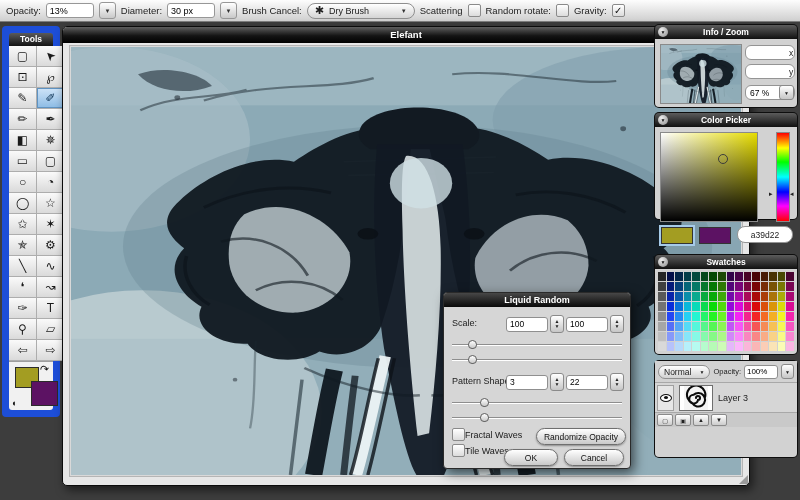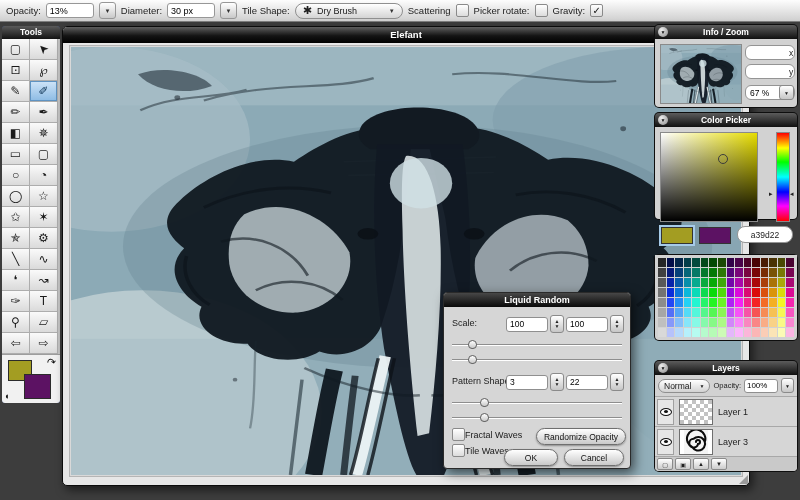--- a/index.html
+++ b/index.html
@@ -14,21 +14,21 @@
   .tb-drop{width:15px;height:15px;border:1px solid #979797;border-radius:3px;background:linear-gradient(#fff,#c9c9c9);
            font-size:6px;display:flex;align-items:center;justify-content:center;color:#333;}
   .combo{height:16px;border:1px solid #8f8f8f;border-radius:9px;background:linear-gradient(#fff,#d4d4d4);
          display:flex;align-items:center;gap:5px;padding:0 7px;width:108px;box-sizing:border-box;}
   .combo .blob{font-size:11px;color:#222;line-height:1;}
   .combo .cname{flex:1;font-size:9px;}
   .combo .carr{font-size:6px;color:#333;}
   .cb{width:11px;height:11px;border:1px solid #8a8a8a;border-radius:2px;background:linear-gradient(#fff,#dcdcdc);
       display:inline-flex;align-items:center;justify-content:center;font-size:10px;font-weight:bold;color:#111;line-height:1;}
   
-  .tools-panel{position:absolute;left:2px;top:26px;width:58px;background:#1d4ed8;border-radius:4px;padding:0;box-sizing:border-box;}
+  .tools-panel{position:absolute;left:2px;top:26px;width:58px;background:#1d4ed8;border-radius:4px;padding:7px;box-sizing:border-box;}
   .tools-title{height:13px;background:linear-gradient(#5a5a5a,#141414);color:#fff;font-size:8.5px;font-weight:bold;
                text-align:center;line-height:13px;border-radius:3px 3px 0 0;}
   .tools-grid{display:grid;grid-template-columns:28px 28px;background:#c6c6c6;}
   .tool{height:21px;display:flex;align-items:center;justify-content:center;background:linear-gradient(#fafafa,#dadada);
         border-right:1px solid #adadad;border-bottom:1px solid #adadad;font-size:12px;color:#1a1a1a;box-sizing:border-box;}
   .tool.sel{background:linear-gradient(#cfe4f8,#8cbbe4);box-shadow:inset 0 0 0 1px #5f93c2;color:#0a2f50;}
   .tg{line-height:1;}
   .tg.r-ul{display:inline-block;transform:rotate(-135deg);}
   .wells-card{height:48px;background:#f1f1f1;position:relative;border-top:1px solid #9d9d9d;border-radius:0 0 3px 3px;}
   .fgwell{position:absolute;left:6px;top:5px;width:22px;height:19px;border:1px solid #2b2b2b;}
@@ -175,29 +175,29 @@
   <span class="tb-label">Opacity:</span>
   <input class="tb-input" readonly="" value="13%" style="">
   <span class="tb-drop">
       <span>▼</span>
     </span>
   <span class="tb-label">Diameter:</span>
   <input class="tb-input" readonly="" value="30 px" style="">
   <span class="tb-drop">
       <span>▼</span>
     </span>
-  <span class="tb-label">Tile Shape:</span>
+  <span class="tb-label">Brush Cancel:</span>
   <span class="combo">
     <span class="blob">✱</span>
     <span class="cname">Dry Brush</span>
     <span class="carr">▼</span>
   </span>
   <span class="tb-label">Scattering</span>
   <span class="cb"></span>
-  <span class="tb-label">Picker rotate:</span>
+  <span class="tb-label">Random rotate:</span>
   <span class="cb"></span>
   <span class="tb-label">Gravity:</span>
   <span class="cb">✓</span>
 </div>
 
 <div class="tools-panel">
   <div class="tools-title">Tools</div>
   <div class="tools-grid">
       <div class="tool">
         <span class="tg">▢</span>
@@ -421,20 +421,24 @@
     <span class="huearrR">◂</span>
     <div class="cp-fg" style="background: rgb(163, 157, 34);"></div>
     <div class="cp-bg" style="background: rgb(92, 18, 99);"></div>
     <div class="hexpill">
         <span>a39d22</span>
       </div>
   </div>
 </div>
 
 <div class="rpanel" style="top:254px;">
+  <div class="p-title">
+    <span class="p-btn"><span>▼</span></span>
+    <span>Swatches</span>
+  </div>
   <div class="p-body sw-body">
     <div class="sw-grid">
         <div class="sw" style="background: rgb(38, 38, 38);"></div>
         <div class="sw" style="background: rgb(4, 15, 73);"></div>
         <div class="sw" style="background: rgb(4, 38, 73);"></div>
         <div class="sw" style="background: rgb(4, 61, 73);"></div>
         <div class="sw" style="background: rgb(4, 73, 61);"></div>
         <div class="sw" style="background: rgb(4, 73, 27);"></div>
         <div class="sw" style="background: rgb(4, 73, 4);"></div>
         <div class="sw" style="background: rgb(27, 73, 4);"></div>
@@ -556,55 +560,40 @@
         <div class="sw" style="background: rgb(251, 182, 182);"></div>
         <div class="sw" style="background: rgb(251, 205, 182);"></div>
         <div class="sw" style="background: rgb(251, 228, 182);"></div>
         <div class="sw" style="background: rgb(251, 251, 182);"></div>
         <div class="sw" style="background: rgb(251, 182, 228);"></div>
       </div>
   </div>
 </div>
 
 <div class="rpanel" style="top:360px;">
-  <div class="p-title">
-    <span class="p-btn"><span>▼</span></span>
-    <span>Layers</span>
-  </div>
   <div class="p-body ly-body">
     <div class="ly-ctrl">
       <span class="ly-combo">
         <span>Normal</span>
         <span class="carr">▼</span>
       </span>
       <span class="ly-oplab">Opacity:</span>
       <input class="ly-opval" readonly="" value="100%" style="">
       <span class="ly-opdrop">
           <span>▼</span>
         </span>
     </div>
     <div>
         <div class="lrow">
           <div class="eyecell">
             <span class="eye">
               <i></i>
             </span>
           </div>
           <div class="lthumb">
-            <div class="checker"></div>
-          </div>
-          <div class="lname">Layer 1</div>
-        </div>
-        <div class="lrow">
-          <div class="eyecell">
-            <span class="eye">
-              <i></i>
-            </span>
-          </div>
-          <div class="lthumb">
             <svg viewBox="0 0 30 30">
               <use href="#spiral-art"></use>
             </svg>
           </div>
           <div class="lname">Layer 3</div>
         </div>
       </div>
     <div class="ly-btns">
         <div class="lbtn">▢</div>
         <div class="lbtn">▣</div>

